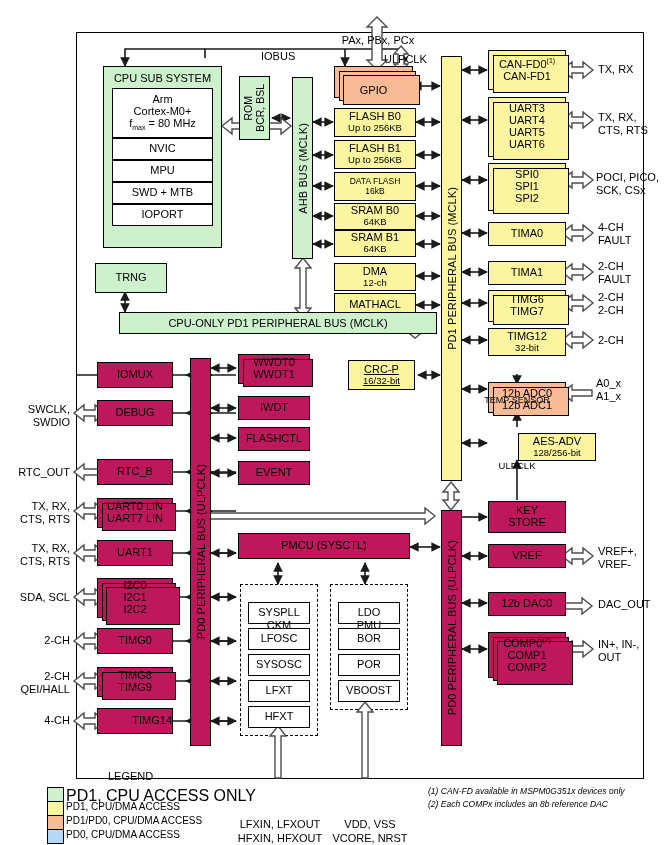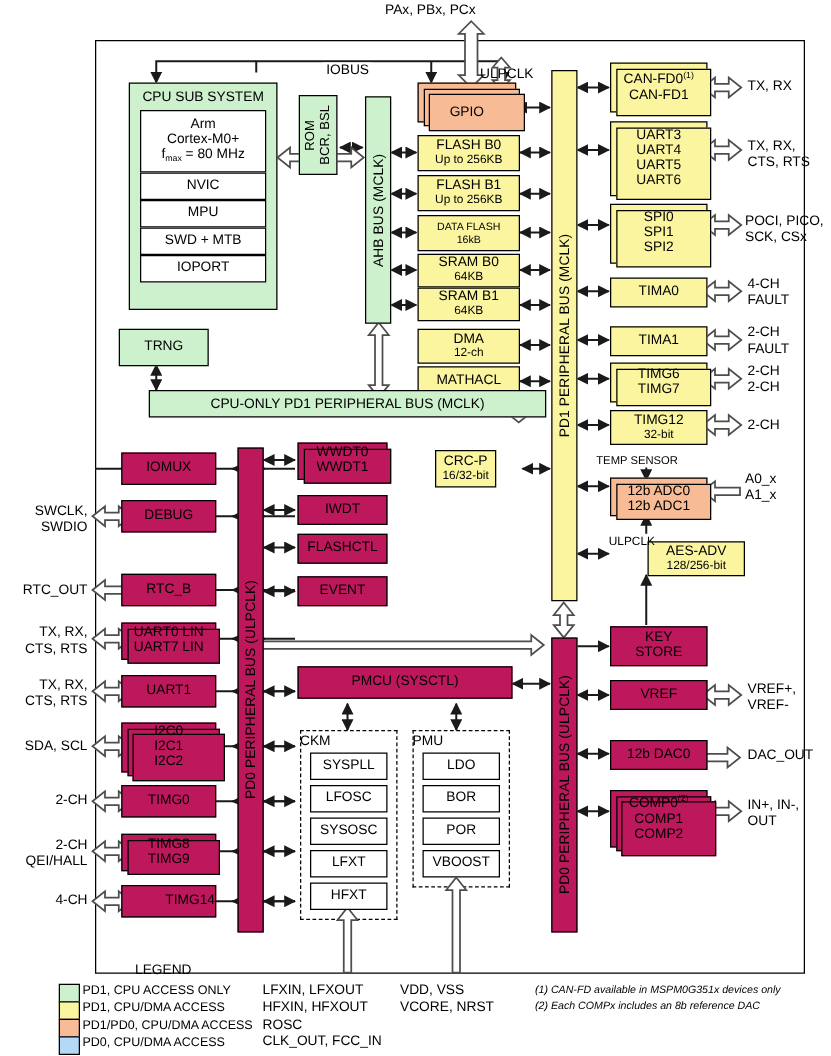--- a/index.html
+++ b/index.html
@@ -42,21 +42,21 @@
   }
 
   
   .hbus{
     position:absolute;box-sizing:border-box;border:1.4px solid #000;
     display:flex;align-items:center;justify-content:center;font-size:11px;z-index:6;
   }
 
   
   .txt{position:absolute;font-size:11px;color:#000;line-height:1.18;white-space:pre;z-index:7;}
-  .txt.c{text-align:left;}
+  .txt.c{text-align:center;margin-top:32px;}
   .txt.r{text-align:right;}
   .ital{font-style:italic;font-size:8.5px;line-height:1.35;}
 
   
   #chip{position:absolute;left:76px;top:32px;width:566px;height:745px;border:1.5px solid #000;background:transparent;z-index:1;}
 
   
   .dash{position:absolute;box-sizing:border-box;border:1.5px dashed #000;z-index:3;}
 
   
@@ -449,21 +449,21 @@
   <div class="blk blue" style="left:238px;top:396px;width:72px;height:24px;">
       <div>IWDT</div>
     </div>
   <div class="blk blue" style="left:238px;top:427px;width:72px;height:24px;">
       <div>FLASHCTL</div>
     </div>
   <div class="blk blue" style="left:238px;top:461px;width:72px;height:24px;">
       <div>EVENT</div>
     </div>
 
-  <div class="blk yellow" style="left:348px;top:360px;width:49px;height:30px;">
+  <div class="blk yellow" style="left:348px;top:360px;width:67px;height:30px;text-decoration:underline;">
     <div>CRC-P</div>
     <div class="sub" style="font-size:9.5px">16/32-bit</div>
   </div>
 
   <div class="blk blue" style="left:238px;top:533px;width:172px;height:26px;">
       <div>PMCU (SYSCTL)</div>
     </div>
 
   <div class="dash" style="left:240px;top:584px;width:78px;height:152px;"></div>
   <div class="txt c" style="left:240px;top:587px;width:78px;">CKM</div>
@@ -500,21 +500,21 @@
 
   <div class="txt c" style="left:210px;top:786px;width:140px;line-height:1.25;">LFXIN, LFXOUT
 HFXIN, HFXOUT
 ROSC
 CLK_OUT, FCC_IN</div>
   <div class="txt c" style="left:320px;top:786px;width:100px;line-height:1.25;">VDD, VSS
 VCORE, NRST</div>
 
   <div class="txt" style="left:108px;top:770px;">LEGEND</div>
   <div class="sw" style="left:47px;top:787px;background:#cdf0cd;"></div>
-  <div class="txt" style="left:66px;top:787px;font-size:10px;">PD1, CPU ACCESS ONLY</div>
+  <div class="txt" style="left:66px;top:787px;font-size:16px;">PD1, CPU ACCESS ONLY</div>
   <div class="sw" style="left:47px;top:801px;background:#fbf5a0;"></div>
   <div class="txt" style="left:66px;top:801px;font-size:10px;">PD1, CPU/DMA ACCESS</div>
   <div class="sw" style="left:47px;top:815px;background:#f7bb96;"></div>
   <div class="txt" style="left:66px;top:815px;font-size:10px;">PD1/PD0, CPU/DMA ACCESS</div>
   <div class="sw" style="left:47px;top:829px;background:#b3d9f5;"></div>
   <div class="txt" style="left:66px;top:829px;font-size:10px;">PD0, CPU/DMA ACCESS</div>
 
   <div class="txt ital" style="left:428px;top:786px;">(1) CAN-FD available in MSPM0G351x devices only</div>
   <div class="txt ital" style="left:428px;top:799px;">(2) Each COMPx includes an 8b reference DAC</div>
 

